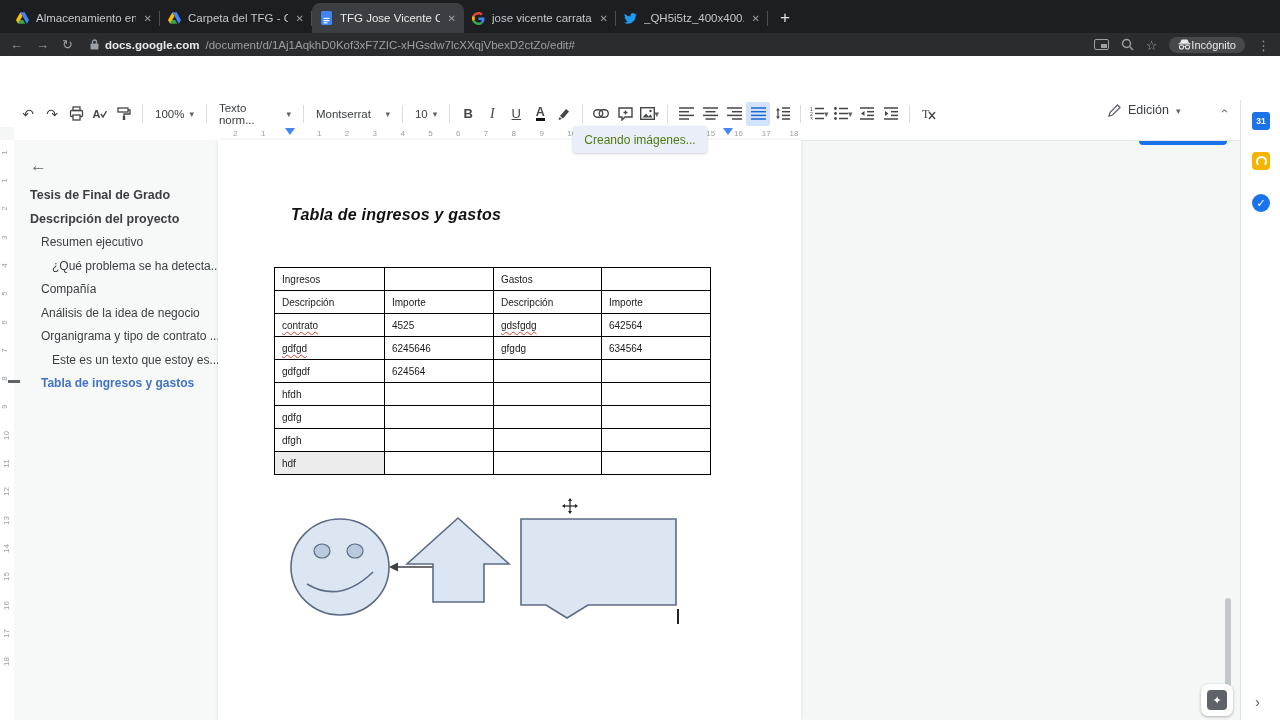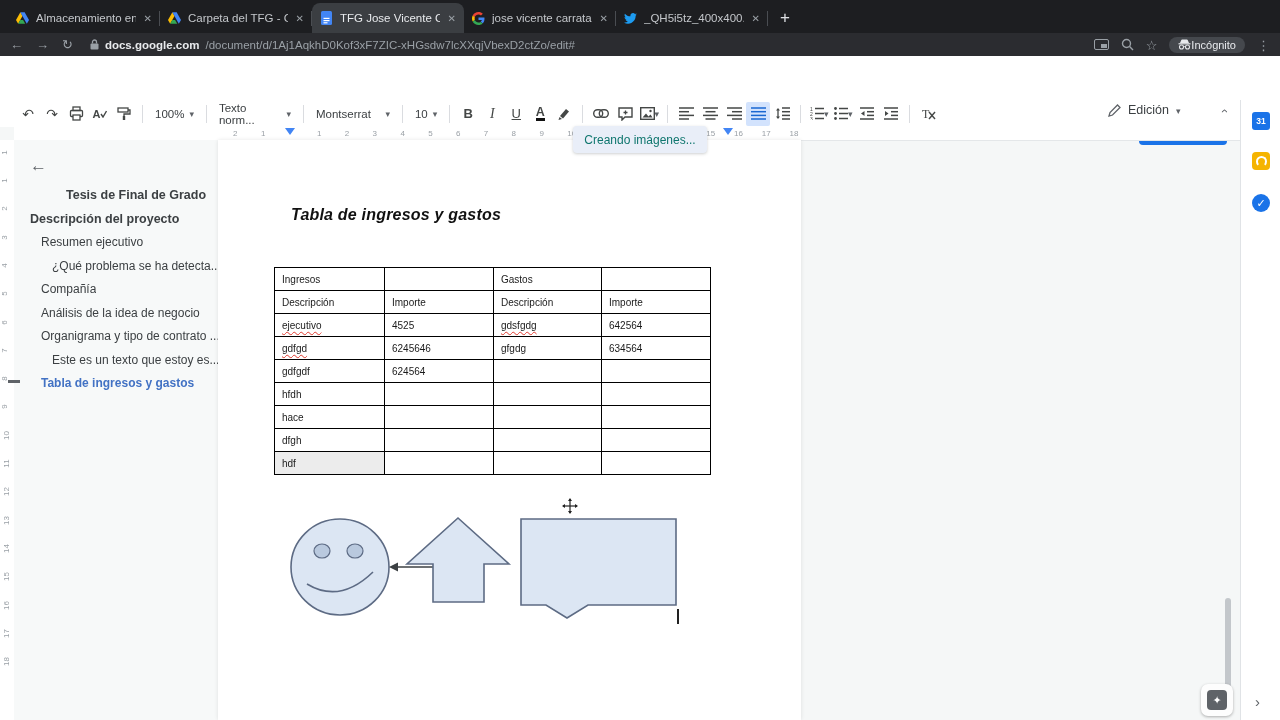--- a/index.html
+++ b/index.html
@@ -35,21 +35,21 @@
   .docs-logo{position:absolute;left:14px;top:60px}
   .titlerow{position:absolute;left:43px;top:58px;height:22px;display:flex;align-items:center;gap:10px}
   .doc-title{font-size:17.5px;color:#202124}
   .hdr-ic{color:#5f6368;font-size:13px;display:flex;align-items:center}
   .saving{color:#80868b;font-size:12px;margin-left:-3px}
   .menubar{position:absolute;left:41px;top:80px;display:flex;align-items:center;font-size:13px;color:#3c4043}
   .menu-item{padding:1px 7px;border-radius:3px}
   .lastmod{color:#80868b;font-size:12.5px;text-decoration:underline;margin-left:8px;white-space:nowrap}
   .toast{position:absolute;left:573px;top:70px;width:134px;height:27px;background:#e9eef8;border-radius:4px;
          box-shadow:0 1px 3px rgba(60,64,67,.25);display:flex;align-items:center;justify-content:center;
-         font-size:12px;color:#0f766e;z-index:6}
+         font-size:12px;color:#4d7c0f;z-index:6}
   .comment-btn{position:absolute;left:1104px;top:63px}
   .share-btn{position:absolute;left:1139px;top:61px;width:88px;height:28px;background:#1a73e8;border-radius:4px;
              color:#fff;font-size:13px;display:flex;align-items:center;justify-content:center;gap:6px}
   .avatar{position:absolute;left:1242px;top:62px;width:25px;height:25px;border-radius:50%;background:#3f9d53;
           color:#fff;font-size:12px;font-weight:700;display:flex;align-items:center;justify-content:center}
   
   .toolbar{position:absolute;left:0;top:100px;width:1240px;height:27px;background:#fff;
            display:flex;align-items:center;padding-left:16px;box-sizing:border-box}
   .tbtn{min-width:24px;height:24px;display:flex;align-items:center;justify-content:center;
         color:#444746;font-size:14px;border-radius:2px}
@@ -484,21 +484,21 @@
     <span class="num" style="top: 375.6px;">13</span>
     <span class="num" style="top: 403.9px;">14</span>
     <span class="num" style="top: 432.2px;">15</span>
     <span class="num" style="top: 460.5px;">16</span>
     <span class="num" style="top: 488.8px;">17</span>
     <span class="num" style="top: 517.1px;">18</span>
   </div>
 
 <div class="outline">
   <span class="back-arrow"></span>
-<div class="ol-item lvl0" style="top: 48px; left: 16px; margin-left: 36px;">Tesis de Final de Grado</div>
+<div class="ol-item lvl0" style="top: 48px; left: 16px;">Tesis de Final de Grado</div>
     <div class="ol-item lvl0" style="top: 71.5px; left: 16px;">Descripción del proyecto</div>
     <div class="ol-item" style="top: 95px; left: 27px;">Resumen ejecutivo</div>
     <div class="ol-item" style="top: 118.5px; left: 38px;">¿Qué problema se ha detecta...</div>
     <div class="ol-item" style="top: 142px; left: 27px;">Compañía</div>
     <div class="ol-item" style="top: 165.5px; left: 27px;">Análisis de la idea de negocio</div>
     <div class="ol-item" style="top: 189px; left: 27px;">Organigrama y tipo de contrato ...</div>
     <div class="ol-item" style="top: 212.5px; left: 38px;">Este es un texto que estoy es...</div>
     <div class="ol-item active" style="top: 236px; left: 27px;">Tabla de ingresos y gastos</div>
   </div>
 <div class="ol-dash" style="top:380px;left:8px;position:absolute"></div>
@@ -519,21 +519,21 @@
           <td><span>Gastos</span></td>
           <td><span></span></td>
         </tr>
         <tr>
           <td><span>Descripción</span></td>
           <td><span>Importe</span></td>
           <td><span>Descripción</span></td>
           <td><span>Importe</span></td>
         </tr>
         <tr>
-          <td><span class="misspell">ejecutivo</span></td>
+          <td><span class="misspell">contrato</span></td>
           <td><span>4525</span></td>
           <td><span class="misspell">gdsfgdg</span></td>
           <td><span>642564</span></td>
         </tr>
         <tr>
           <td><span class="misspell">gdfgd</span></td>
           <td><span>6245646</span></td>
           <td><span>gfgdg</span></td>
           <td><span>634564</span></td>
         </tr>
@@ -543,21 +543,21 @@
           <td><span></span></td>
           <td><span></span></td>
         </tr>
         <tr>
           <td><span>hfdh</span></td>
           <td><span></span></td>
           <td><span></span></td>
           <td><span></span></td>
         </tr>
         <tr>
-          <td><span>hace</span></td>
+          <td><span>gdfg</span></td>
           <td><span></span></td>
           <td><span></span></td>
           <td><span></span></td>
         </tr>
         <tr>
           <td><span>dfgh</span></td>
           <td><span></span></td>
           <td><span></span></td>
           <td><span></span></td>
         </tr>

